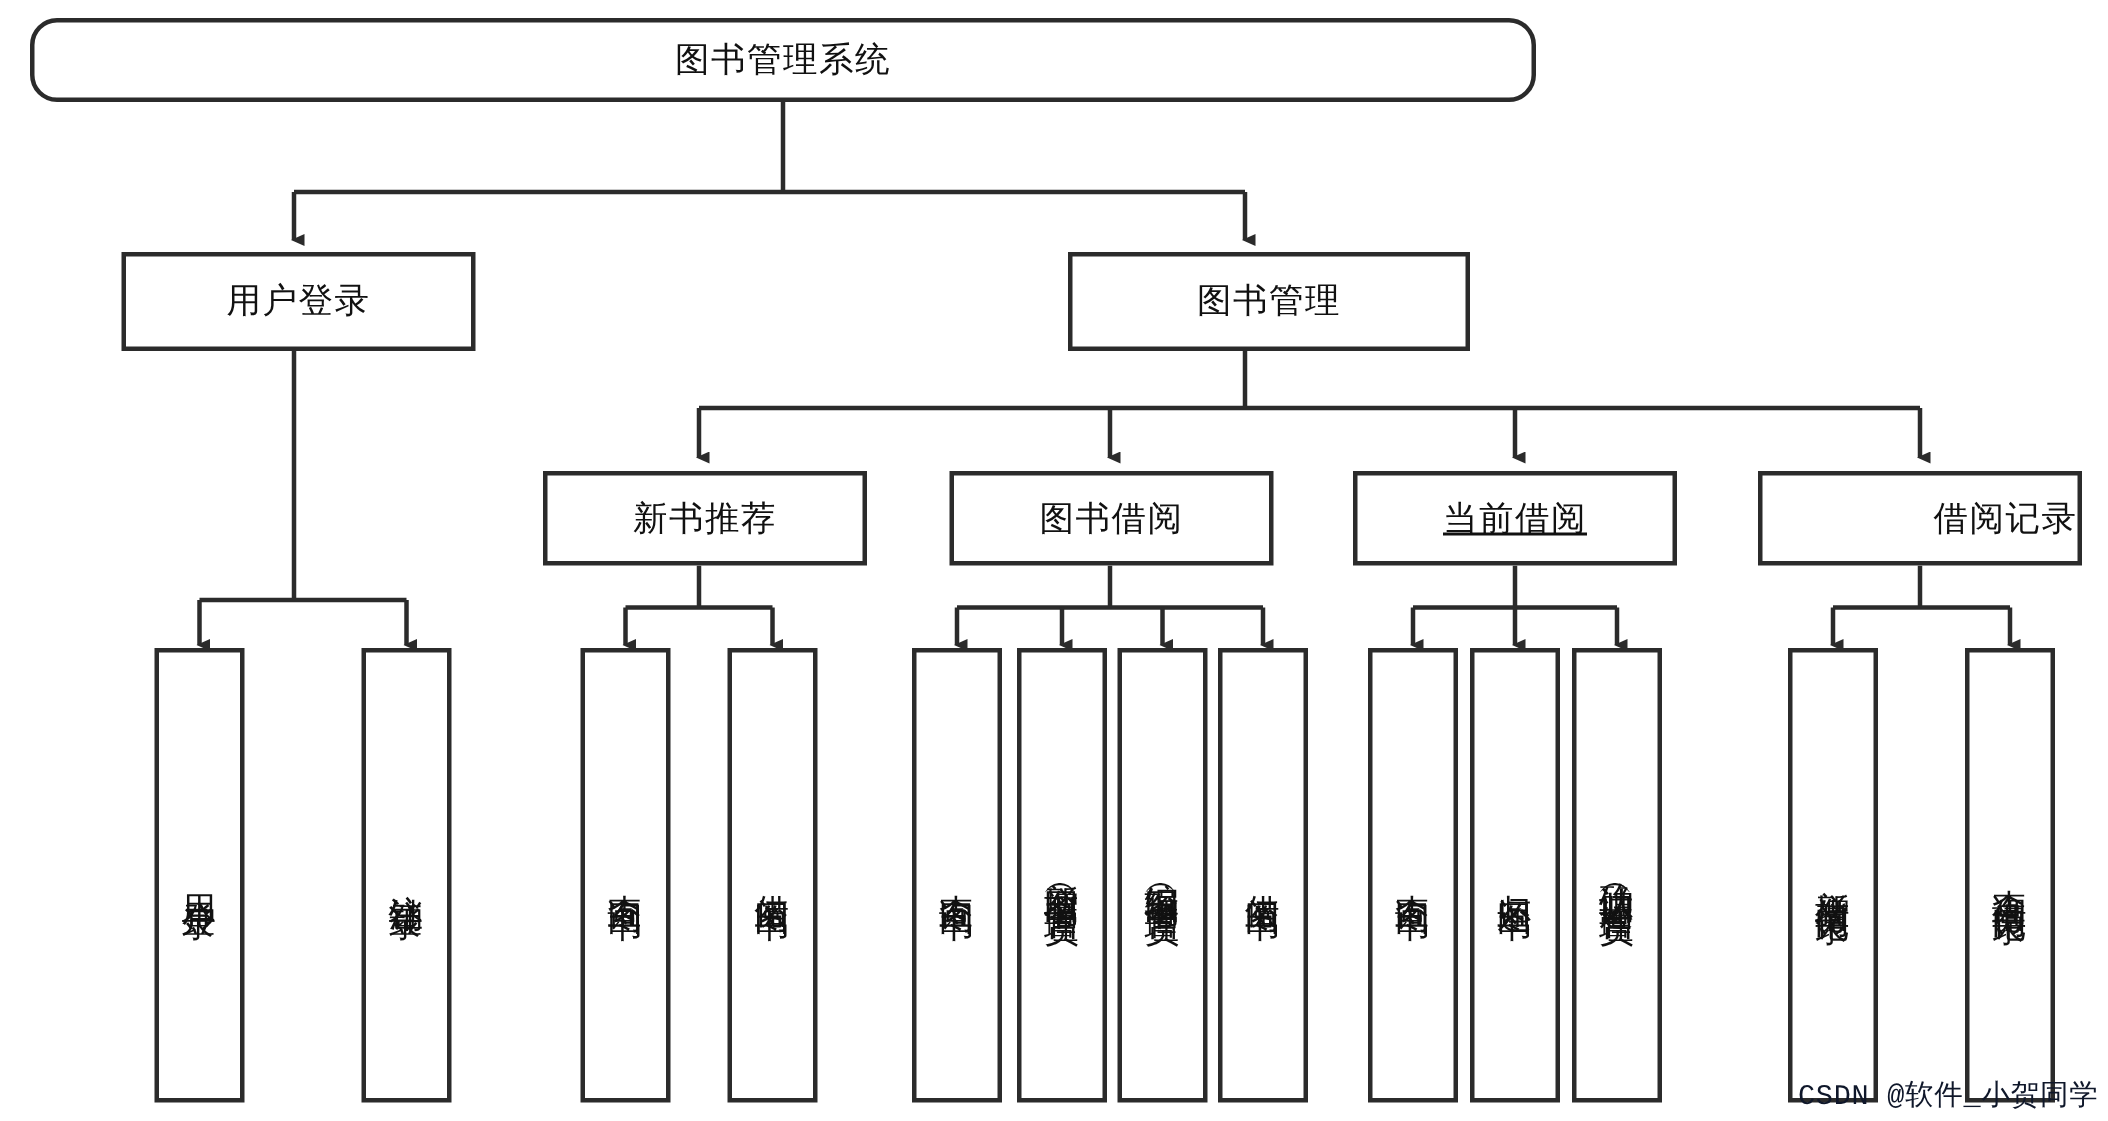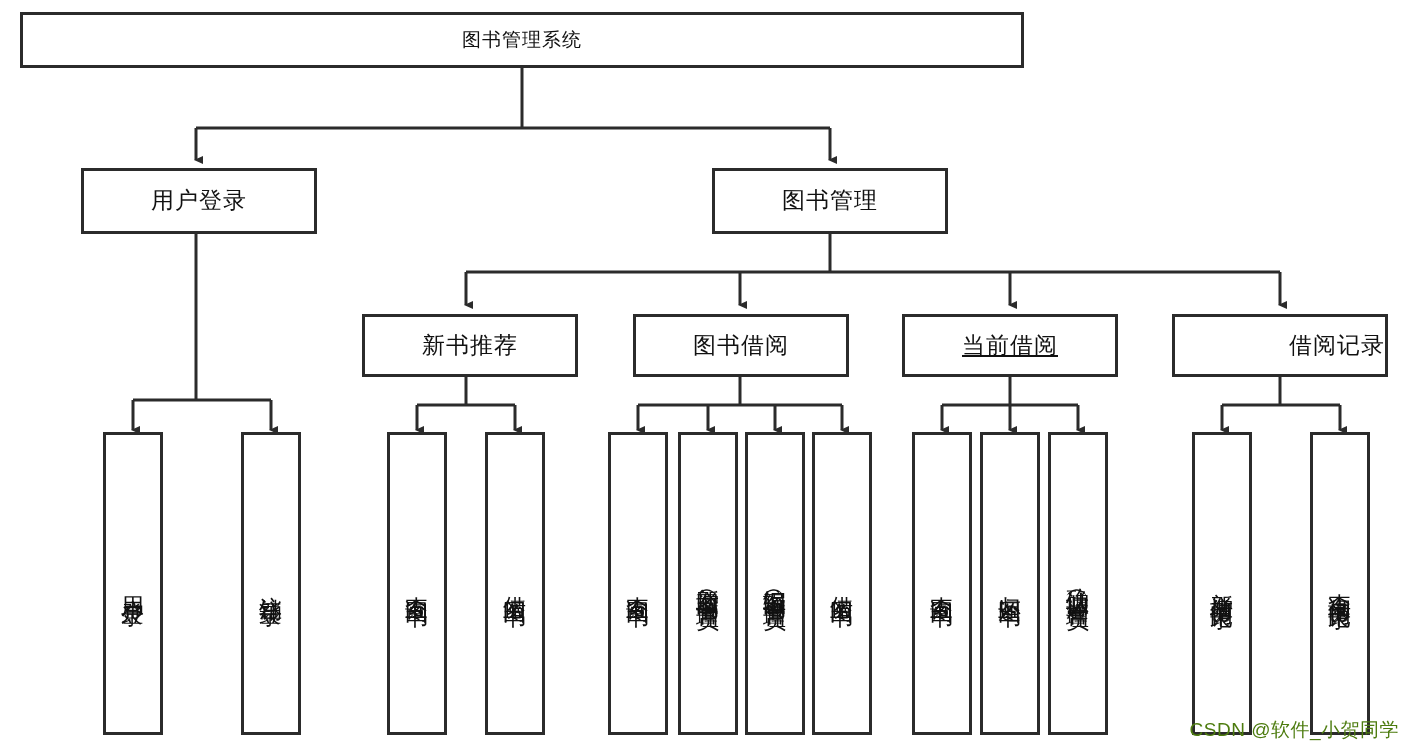--- a/index.html
+++ b/index.html
@@ -24,21 +24,21 @@
     align-items:center;
     justify-content:center;
     text-align:center;
     line-height:1.18;
     color:#111111;
   }
   .node .lbl{display:block;}
 
   
   .h-node{font-size:23px;letter-spacing:1px;}
-  .h-node.root{font-size:19px;}
+  .h-node.root{font-size:23px;border-radius:18px;}
 
   
   .v-node{
     font-size:23px;
     letter-spacing:2px;
     align-items:center;
     justify-content:center;
   }
   .v-node .lbl{
     writing-mode:vertical-rl;
@@ -46,24 +46,25 @@
     line-height:1.05;
     letter-spacing:3px;
     white-space:nowrap;
   }
 
   
   #watermark{
     position:absolute;
     right:6px;bottom:4px;
     font-size:19px;
-    color:#4d7c0f;
+    color:#0f172a;
     letter-spacing:0.5px;
     white-space:nowrap;
     pointer-events:none;
+    font-family:Liberation Mono, monospace;
   }
 </style>
 </head>
 <body>
 
 <div id="canvas">
 
   <svg id="wires" viewBox="0 0 1405 747" xmlns="http://www.w3.org/2000/svg">
     <defs>
       <marker id="arrow" markerWidth="10" markerHeight="10" refX="4" refY="7" orient="auto" markerUnits="userSpaceOnUse">
@@ -115,21 +116,21 @@
   </svg>
 
   <div class="node h-node root" style="left:20px;top:12px;width:1004px;height:56px;">
     <span class="lbl">图书管理系统</span>
   </div>
 
   <div class="node h-node" style="left:81px;top:168px;width:236px;height:66px;">
     <span class="lbl">用户登录</span>
   </div>
 
-  <div class="node h-node" style="left:712px;top:168px;width:236px;height:66px;">
+  <div class="node h-node" style="left:712px;top:168px;width:268px;height:66px;">
     <span class="lbl">图书管理</span>
   </div>
 
   <div class="node h-node" style="left:633px;top:314px;width:216px;height:63px;">
     <span class="lbl">图书借阅</span>
   </div>
 
   <div class="node h-node" style="left:362px;top:314px;width:216px;height:63px;">
     <span class="lbl">新书推荐</span>
   </div>

